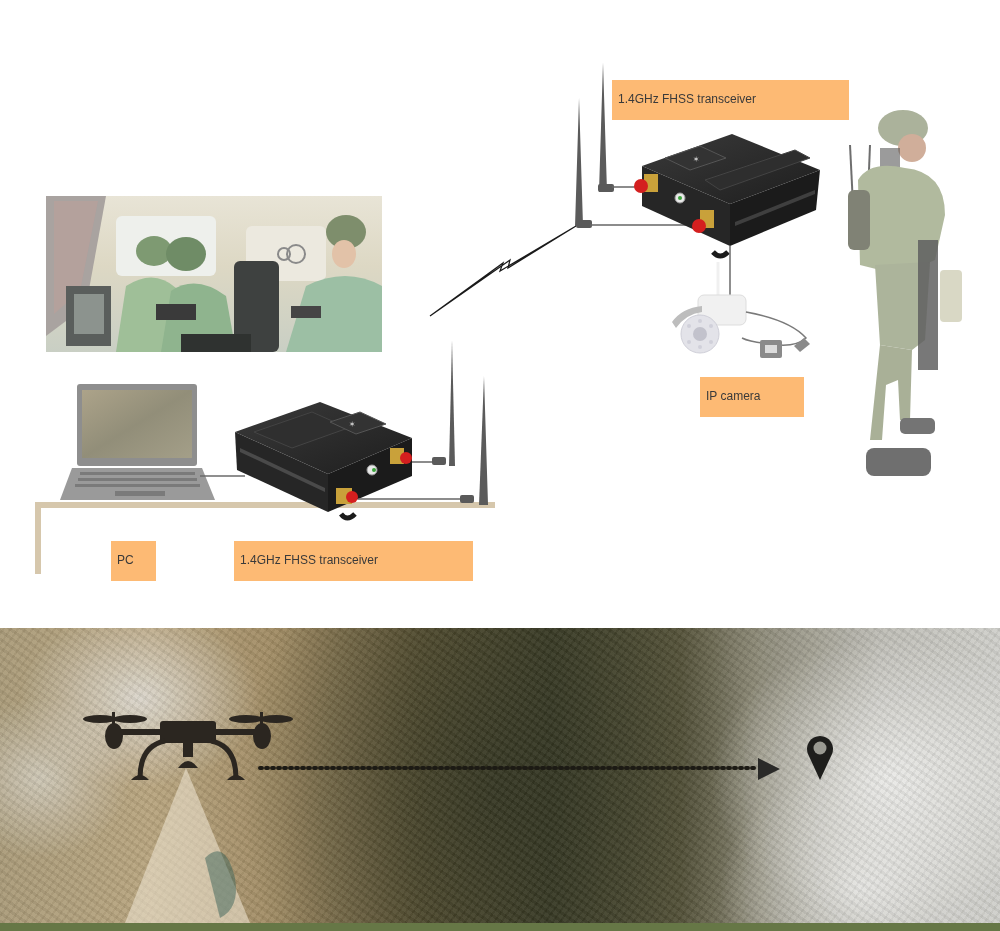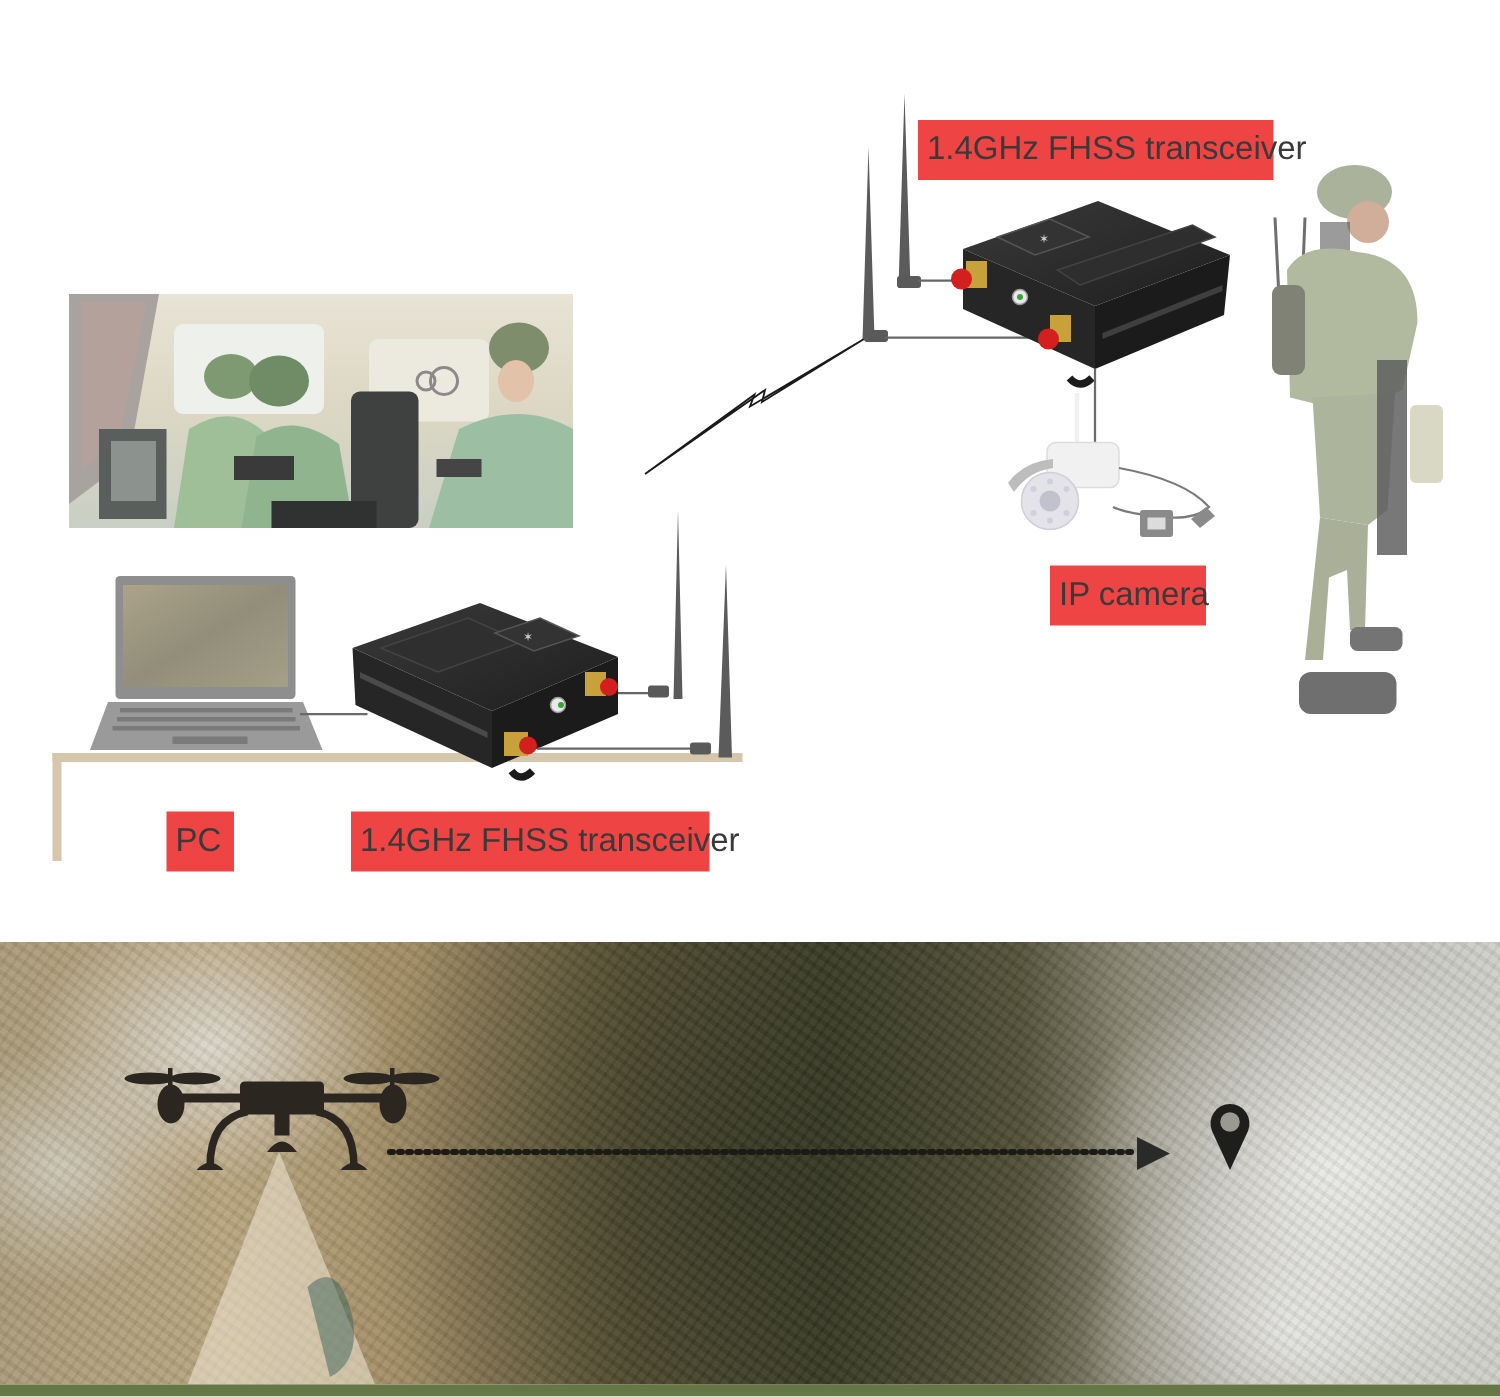--- a/index.html
+++ b/index.html
@@ -3,23 +3,23 @@
 <meta charset="utf-8">
 <style>
   * { box-sizing: border-box; margin: 0; padding: 0; }
   html, body { width: 1000px; height: 931px; overflow: hidden; background: #ffffff; }
   body { position: relative; font-family: "Liberation Sans", sans-serif; }
 
   .top-panel { position: absolute; left: 0; top: 0; width: 1000px; height: 628px; background: #ffffff; }
 
   .label {
     position: absolute;
-    background: #ef4444;
+    background: #fdba74;
     color: #3a3a3a;
-    font-size: 22px;
+    font-size: 12px;
     line-height: 38px;
     height: 40px;
     padding: 0 6px;
     white-space: nowrap;
   }
 
   
   .vehicle-photo {
     position: absolute; left: 46px; top: 196px; width: 336px; height: 156px;
     overflow: hidden;

